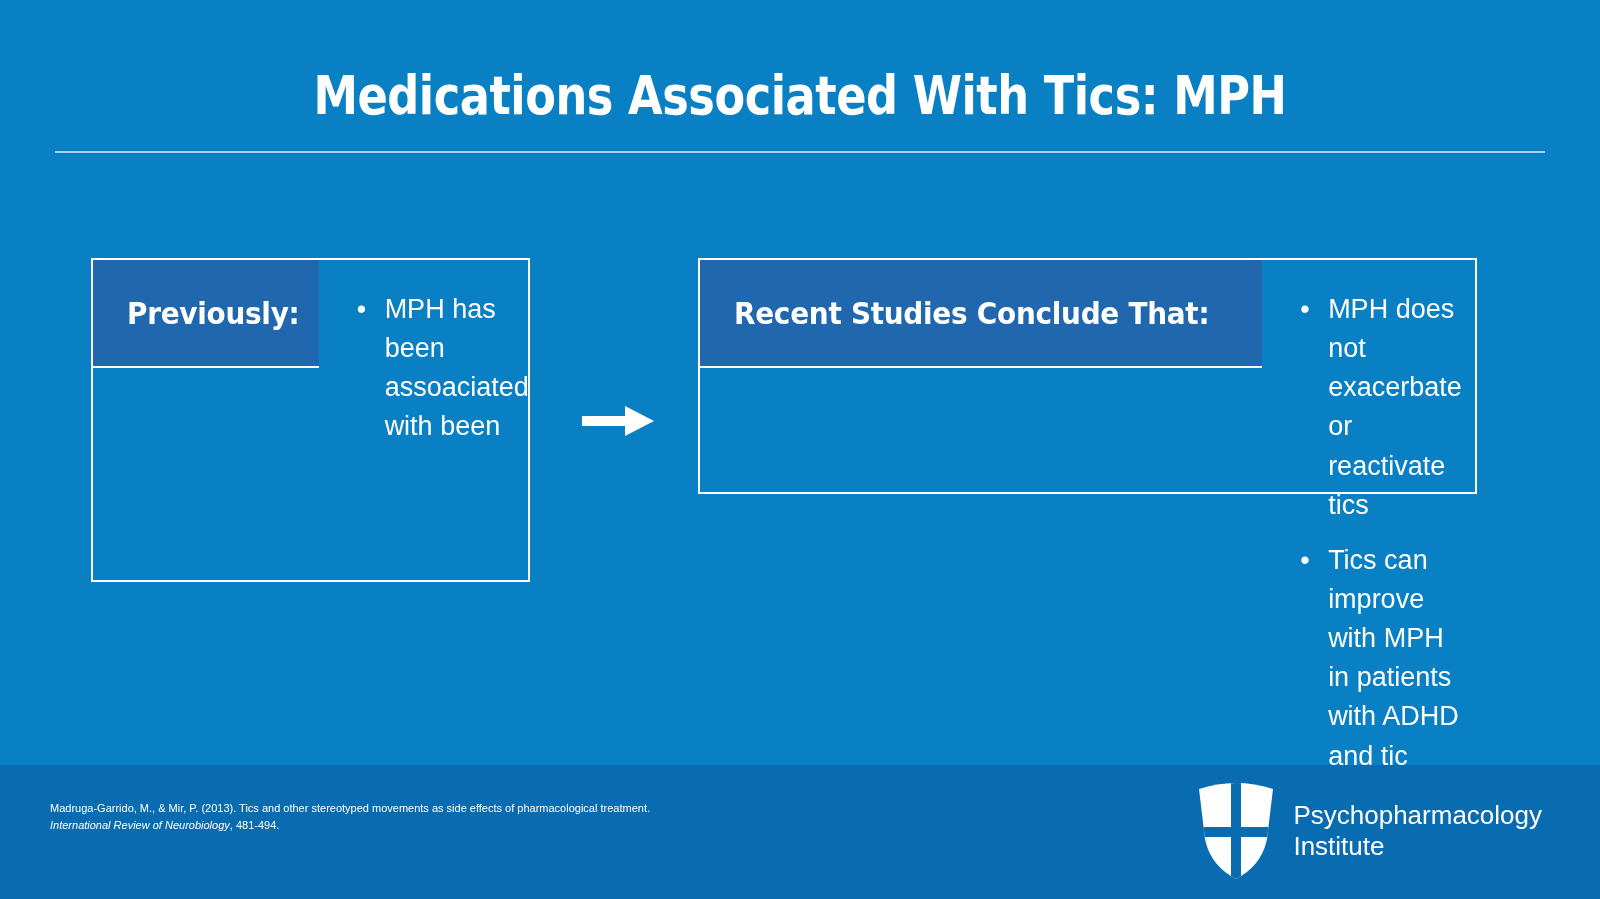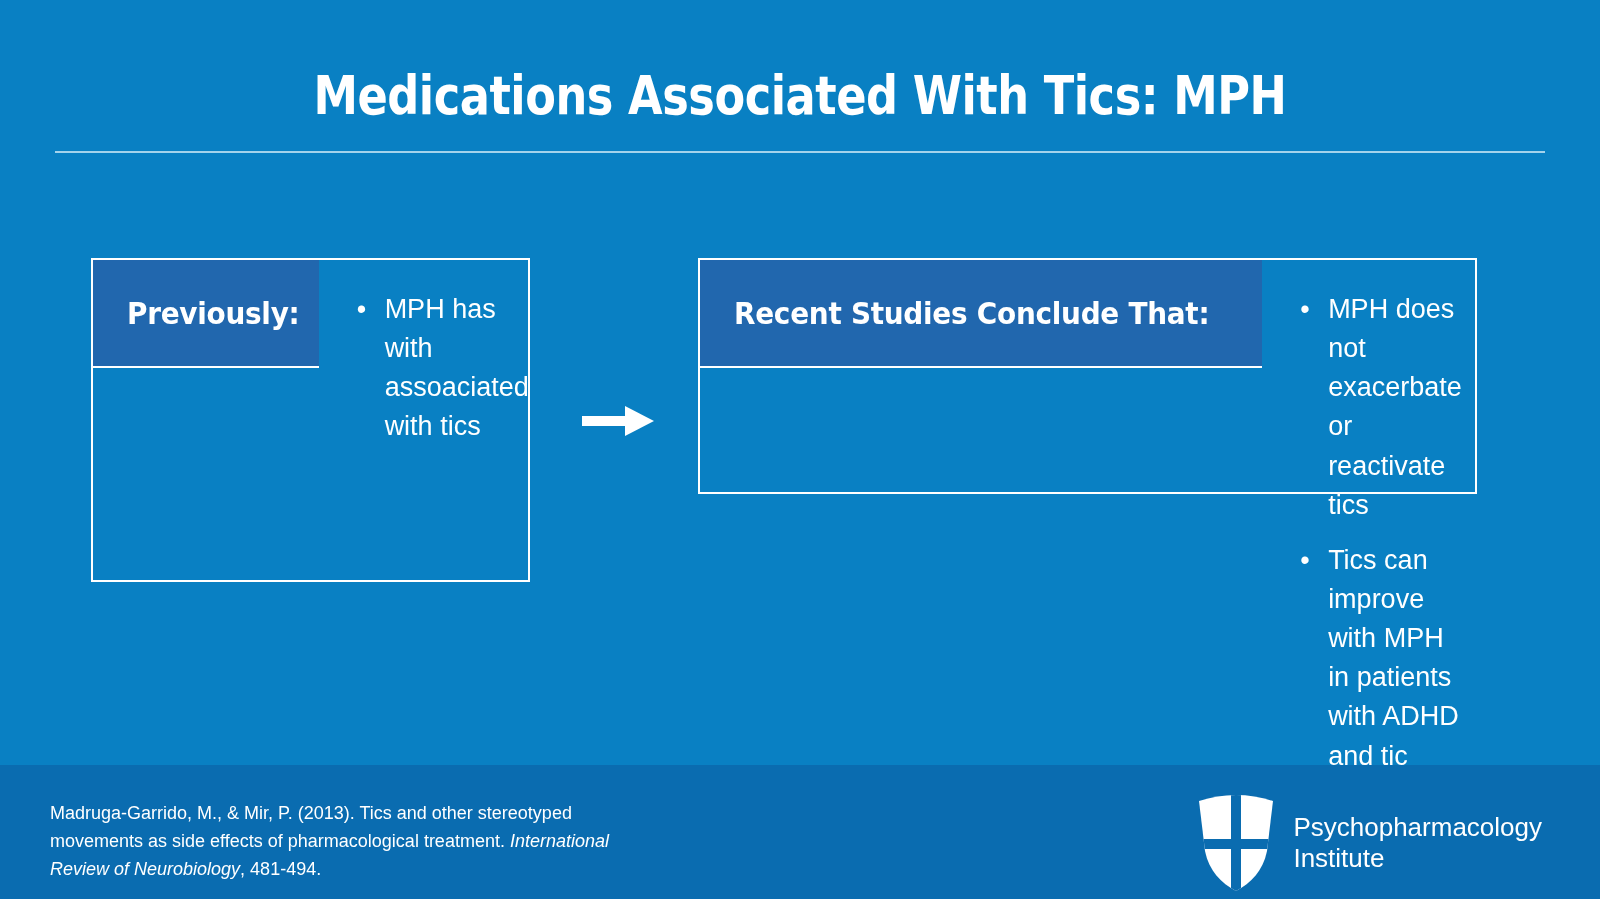--- a/index.html
+++ b/index.html
@@ -140,31 +140,31 @@
     width: 1600px;
     height: 134px;
     background: #0a6cb0;
   }
   .citation {
     position: absolute;
     left: 50px;
     top: 35px;
     width: 600px;
     color: #ffffff;
-    font-size: 18px;
+    font-size: 11px;
     line-height: 1.55;
     font-family: "Liberation Sans", sans-serif;
   }
   .citation em {
     font-style: italic;
   }
   .brand {
     position: absolute;
     right: 58px;
-    top: 30px;
+    top: 18px;
     display: flex;
     align-items: center;
     gap: 18px;
   }
   .brand-mark {
     width: 78px;
     height: 96px;
     flex: none;
   }
   .brand-text {
@@ -187,21 +187,21 @@
   <div class="title-rule"></div>
 
   <div class="panel left">
     <div class="panel-header">
       <span class="panel-header-text">Previously:</span>
     </div>
     <div class="panel-body">
       <ul class="bullets">
         <li>
           <span class="dot">•</span>
-          <span>MPH has with assoaciated with tics</span>
+          <span>MPH has been assoaciated with been</span>
         </li>
       </ul>
     </div>
   </div>
 
   <div class="arrow">
     <svg width="72" height="34" viewBox="0 0 72 34" xmlns="http://www.w3.org/2000/svg" aria-hidden="true">
       <rect x="0" y="12" width="47" height="10" fill="#ffffff"></rect>
       <polygon points="43,2 72,17 43,32" fill="#ffffff"></polygon>
     </svg>

